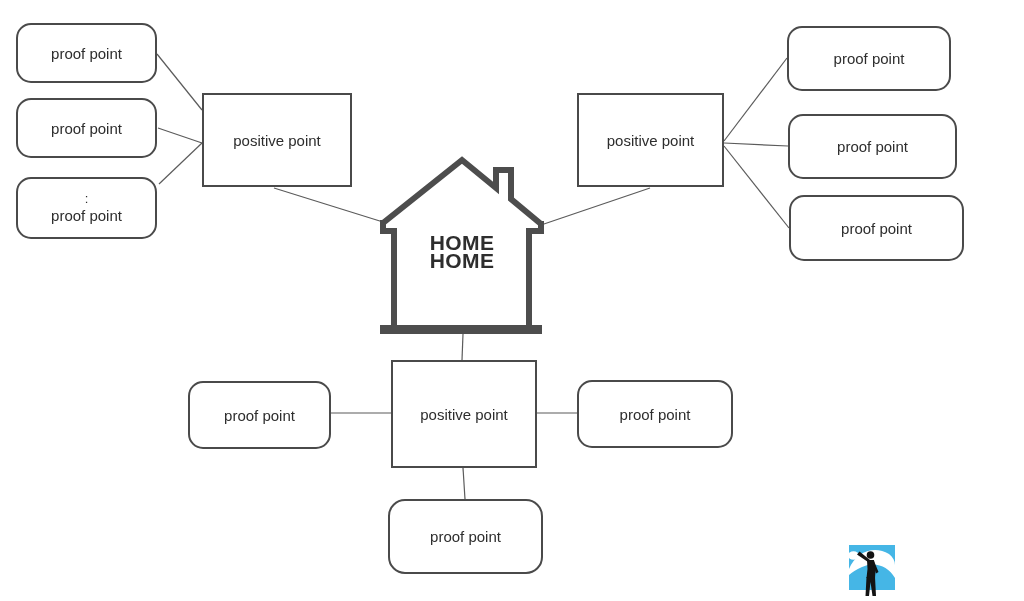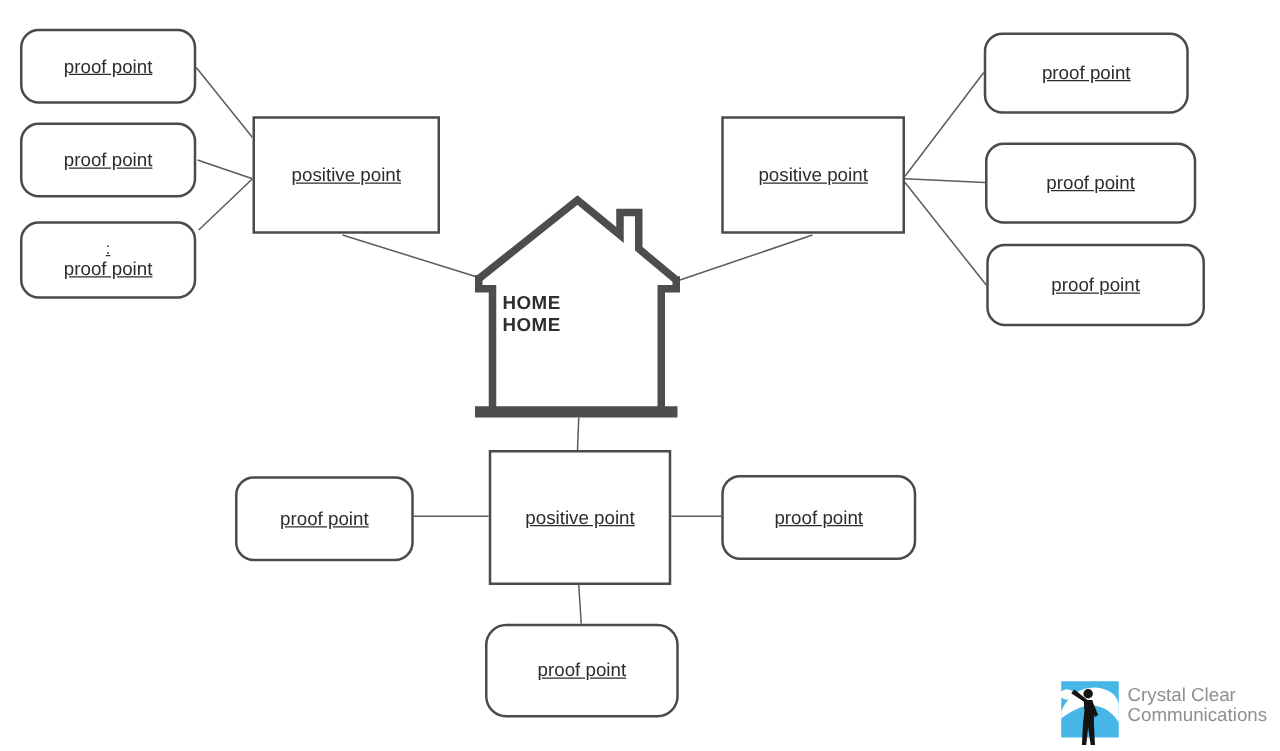--- a/index.html
+++ b/index.html
@@ -5,30 +5,30 @@
   html,body { margin:0; padding:0; background:#ffffff; }
   .stage {
     position:relative; width:1024px; height:601px; background:#ffffff;
     font-family:"Liberation Sans", sans-serif; overflow:hidden;
   }
   .wires { position:absolute; left:0; top:0; width:1024px; height:601px; }
   .wires line { stroke:var(--connector,#5b5b5b); stroke-width:1.2; }
   .node {
     position:absolute; box-sizing:border-box; background:#ffffff;
     display:flex; flex-direction:column; align-items:center; justify-content:center;
-    text-align:center; font-size:15px; color:var(--text,#2d2d2d); line-height:19px;text-decoration:underline;
+    text-align:center; font-size:15px; color:var(--text,#2d2d2d); line-height:19px;
   }
   .rect  { border:2px solid var(--box-border,#4a4a4a); }
   .round { border:2px solid var(--box-border,#4a4a4a); border-radius:15px; }
   .round.big { border-radius:17px; }
   .prefix { display:block; font-size:13px; line-height:14px; }
   .homebase-label {
     position:absolute; left:402px; top:234px; width:120px;
-    font-weight:bold; font-size:15px; line-height:18px; letter-spacing:.4px;
-    color:#2e2e2e; text-align:left;
+    font-weight:bold; font-size:21px; line-height:18px; letter-spacing:.4px;
+    color:#2e2e2e; text-align:center;
   }
   .logo { position:absolute; left:845px; top:541px; width:175px; height:60px; }
   .logo svg { position:absolute; left:0; top:0; }
   .logo-text {
     position:absolute; left:57px; top:8px;
     font-size:15px; line-height:16px; color:var(--logo-text,#8d8f92);
     white-space:nowrap;
   }
 </style>
 </head>
@@ -111,19 +111,15 @@
                C 43 25, 30 20, 17 26 C 11 29, 7 31, 4 34 Z" fill="#ffffff"></path>
       <ellipse cx="8.5" cy="14.5" rx="5.5" ry="4.2" fill="#ffffff"></ellipse>
       <g fill="#131313">
         <circle cx="25.5" cy="14" r="3.8"></circle>
         <path d="M 22 19 L 29 19 L 30.5 30 L 30 37 L 21.5 37 L 22.5 28 Z"></path>
         <path d="M 23 21 L 12 13.5 L 14.5 10.5 L 25 19 Z"></path>
         <path d="M 29 20 L 33.5 31 L 31 32.5 L 27.5 22 Z"></path>
         <path d="M 21.5 36 L 20.5 55 L 24 55 L 25.5 41 L 27.5 55 L 31 55 L 30 36 Z"></path>
       </g>
     </svg>
-    <div class="logo-text">
-      <div>Crystal Clear</div>
-      <div>Communications</div>
-    </div>
   </div>
 
 </div>
 
 </body></html>

